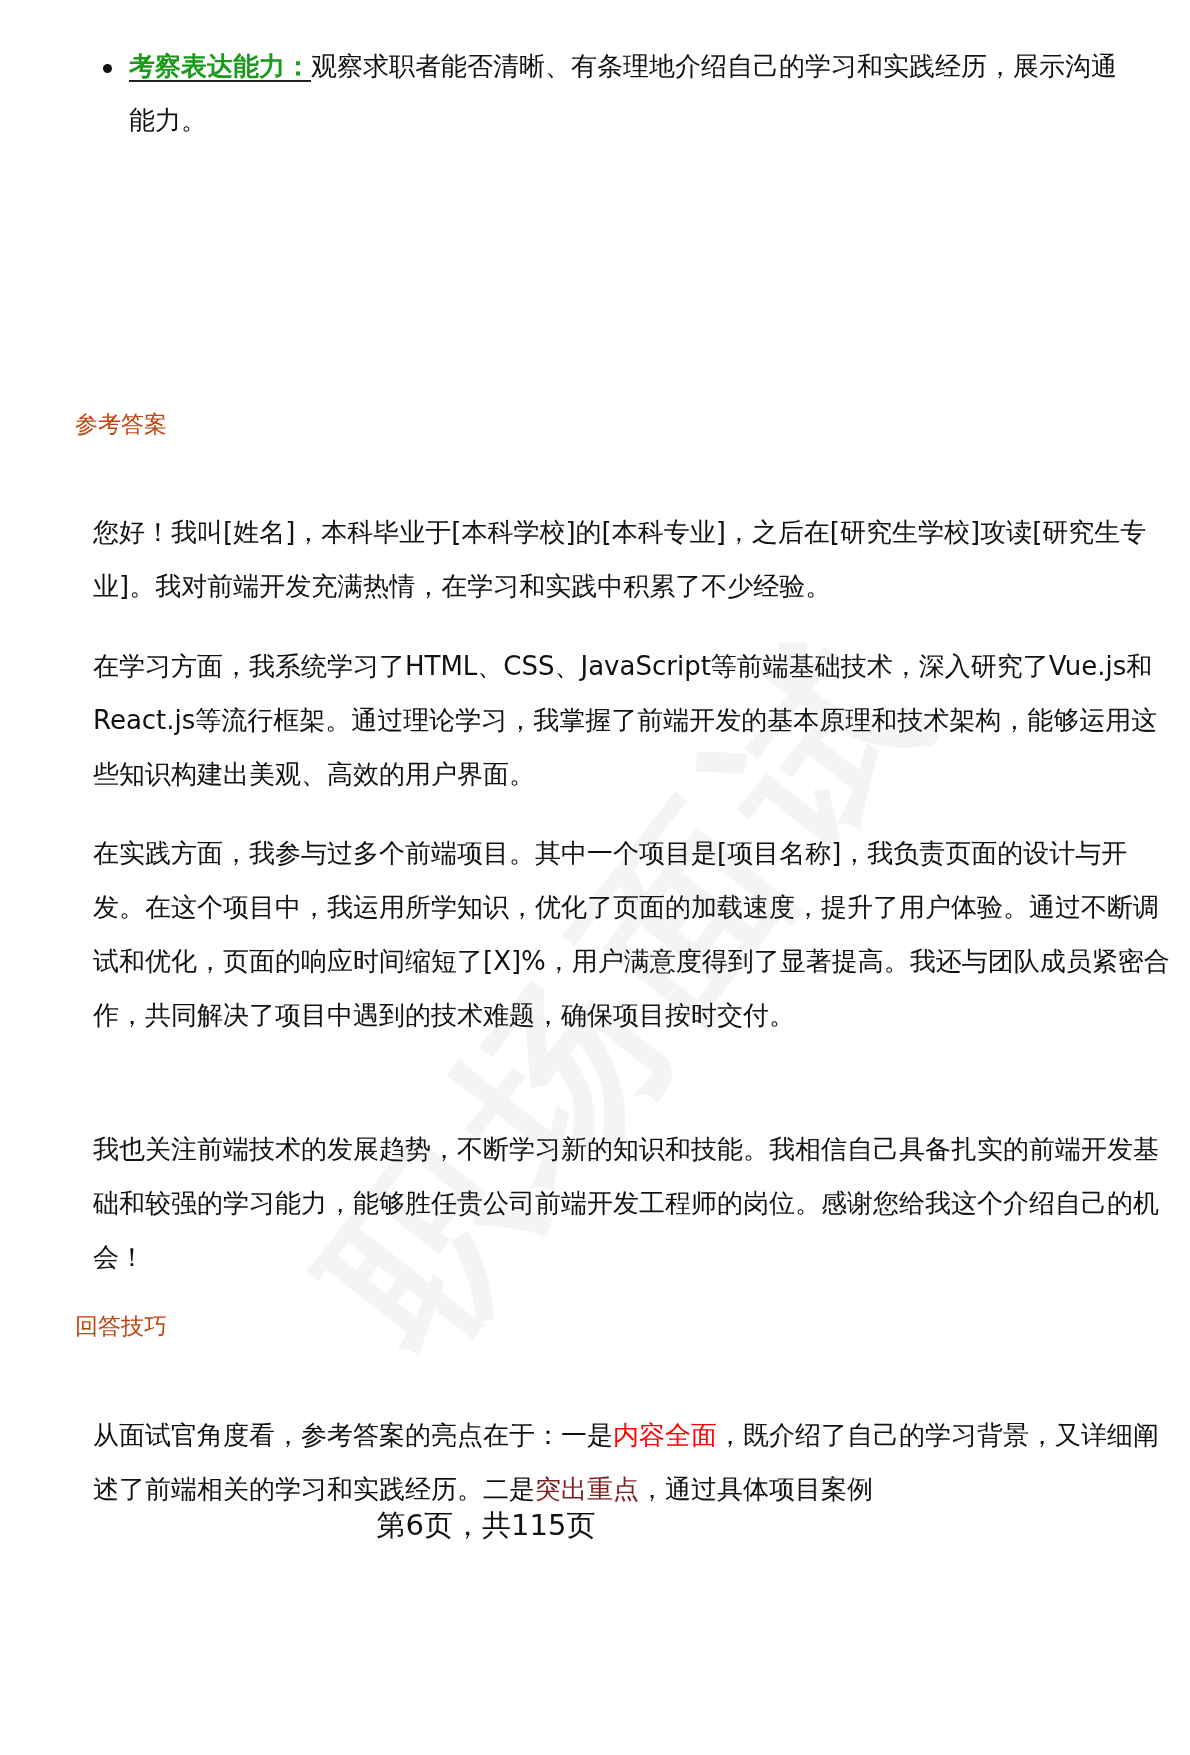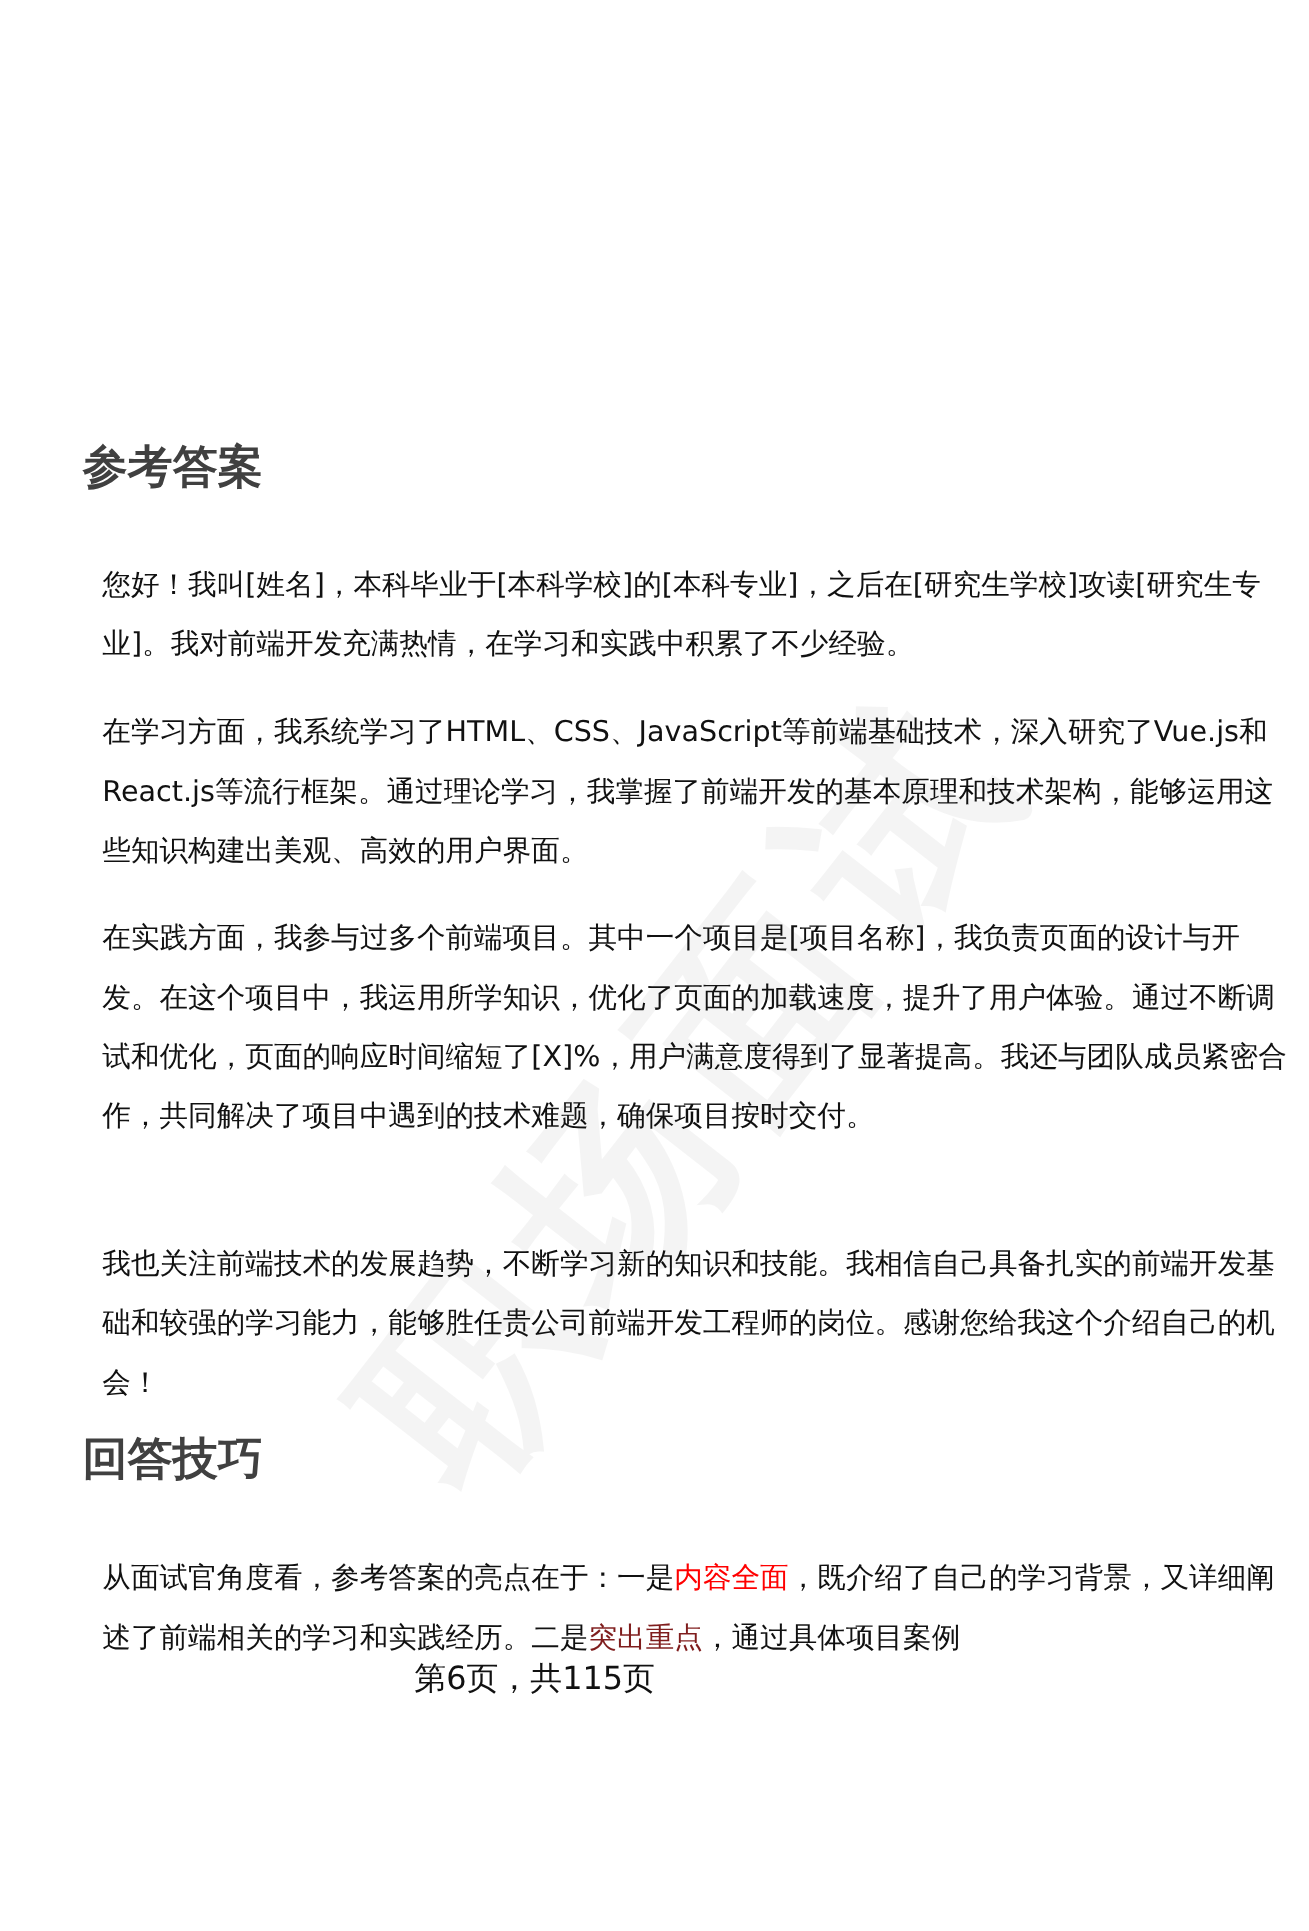--- a/index.html
+++ b/index.html
@@ -65,25 +65,25 @@
     text-underline-offset: 5px;
     text-decoration-thickness: 2px;
   }
   .label-red { color: #ff0000; }
   .label-blue { color: #1a1aff; }
   .label-green { color: #1a9a1a; }
 
   .heading {
     position: absolute;
     left: 75px;
-    font-size: 41px;
-    font-weight: bold;
+    font-size: 23px;
+    font-weight: normal;
     line-height: 40px;
     margin: 0;
-    color: #404040;
+    color: #c2410c;
   }
   .para {
     position: absolute;
     left: 75px;
     width: 1085px;
     font-size: 26px;
     line-height: 54px;
     margin: 18px;
     color: #111;
   }
@@ -105,20 +105,24 @@
   }
 </style>
 </head>
 <body>
 
 <div class="watermark">职场面试</div>
 
 <div class="page">
 
   <ul class="bullets">
+    <li class="bullet">
+      <span class="bullet-dot"></span>
+      <span class="bullet-label label-green">考察表达能力：</span><span>观察求职者能否清晰、有条理地介绍自己的学习和实践经历，展示沟通能力。</span>
+    </li>
   </ul>
 
   <h2 class="heading" style="top:404px;">参考答案</h2>
 
   <p class="para" style="top:487px;">您好！我叫[姓名]，本科毕业于[本科学校]的[本科专业]，之后在[研究生学校]攻读[研究生专业]。我对前端开发充满热情，在学习和实践中积累了不少经验。</p>
   <p class="para" style="top:621px;">在学习方面，我系统学习了HTML、CSS、JavaScript等前端基础技术，深入研究了Vue.js和React.js等流行框架。通过理论学习，我掌握了前端开发的基本原理和技术架构，能够运用这些知识构建出美观、高效的用户界面。</p>
   <p class="para" style="top:808px;">在实践方面，我参与过多个前端项目。其中一个项目是[项目名称]，我负责页面的设计与开发。在这个项目中，我运用所学知识，优化了页面的加载速度，提升了用户体验。通过不断调试和优化，页面的响应时间缩短了[X]%，用户满意度得到了显著提高。我还与团队成员紧密合作，共同解决了项目中遇到的技术难题，确保项目按时交付。</p>
   <p class="para" style="top:1104px;">我也关注前端技术的发展趋势，不断学习新的知识和技能。我相信自己具备扎实的前端开发基础和较强的学习能力，能够胜任贵公司前端开发工程师的岗位。感谢您给我这个介绍自己的机会！</p>
 
   <h2 class="heading" style="top:1306px;">回答技巧</h2>

